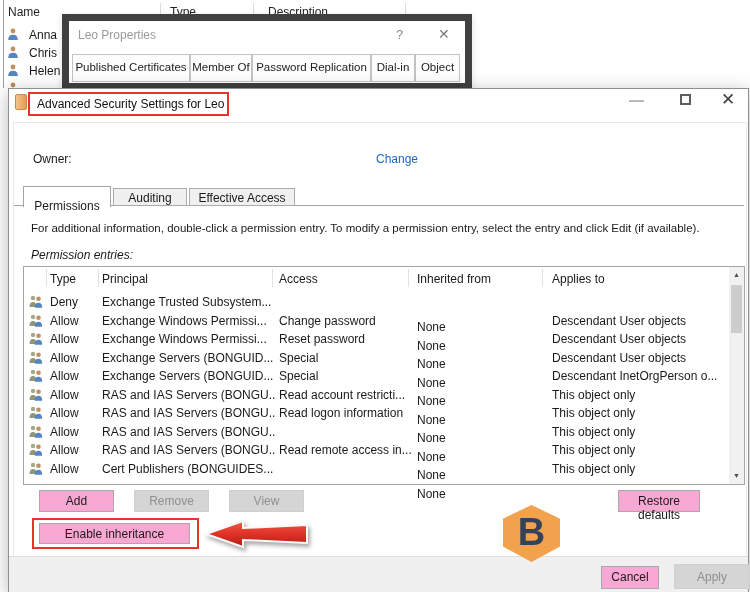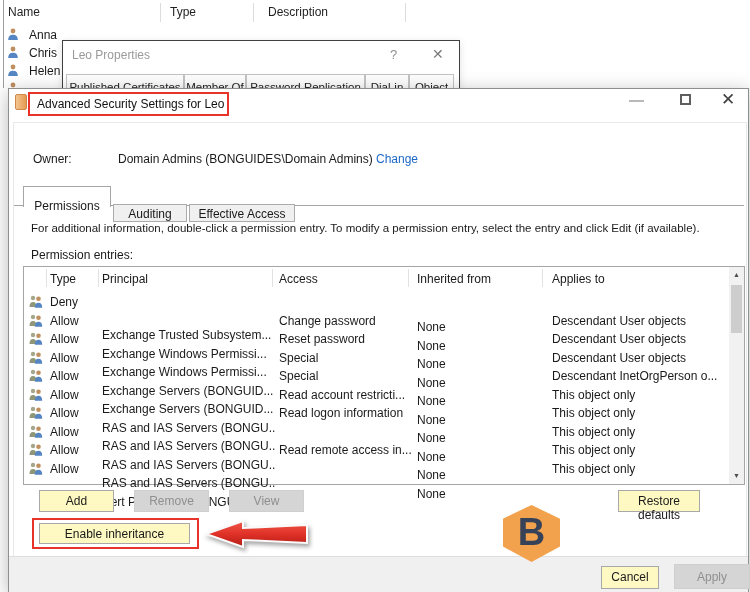--- a/index.html
+++ b/index.html
@@ -8,21 +8,21 @@
   .abs{position:absolute;}
   .nowrap{white-space:nowrap;}
 
   
   .adw-border{left:3px;top:0;width:1px;height:88px;background:#9e9e9e;}
   .adw-sep{top:3px;width:1px;height:19px;background:#dcdcdc;}
   .adw-header{top:5px;color:#1f1f1f;}
   .user-row{left:7px;height:16px;display:flex;align-items:center;gap:10px;}
 
   
-  .props{left:62px;top:40px;width:396px;height:62px;background:#fff;border:1px solid #404040;
+  .props{left:62px;top:14px;width:396px;height:62px;background:#fff;border:7px solid #404040;
          box-shadow:0 2px 8px rgba(0,0,0,.12);}
   .props-title{left:9px;top:7px;color:#9a9a9a;}
   .props-help{left:327px;top:6px;color:#8c8c8c;font-size:13px;}
   .props-close{left:369px;top:5px;color:#7a7a7a;font-size:14px;}
   .ptab{top:33px;height:28px;background:#fdfdfd;border:1px solid #c3c3c3;box-sizing:border-box;
         text-align:center;padding-top:6px;font-size:11.5px;color:#222;}
 
   
   .dlg{left:8px;top:88px;width:741px;height:504px;background:#fff;border:1px solid #8f8f8f;
        box-shadow:0 4px 18px rgba(0,0,0,.28);box-sizing:border-box;}
@@ -37,42 +37,42 @@
 
   .owner-label{left:24px;top:63px;}
   .owner-value{left:109px;top:63px;}
   .link{color:#1c68c5;cursor:pointer;}
   .owner-change{left:367px;top:63px;}
 
   .tabline{left:5px;top:116px;width:730px;height:1px;background:#a5a5a5;}
   .tab{box-sizing:border-box;text-align:center;font-size:12px;}
   .tab-active{left:14px;top:97px;width:88px;height:21px;background:#fff;border:1px solid #a5a5a5;
               border-bottom:none;z-index:3;padding-top:12px;}
-  .tab-idle{top:99px;height:18px;background:#f0f0f0;border:1px solid #ababab;padding-top:2px;margin-top:16px;}
+  .tab-idle{top:99px;height:18px;background:#f0f0f0;border:1px solid #ababab;padding-top:2px;}
 
   .instruction{left:22px;top:133px;font-size:11.5px;}
-  .entries-label{left:22px;top:159px;}
+  .entries-label{left:22px;top:159px;font-style:italic;}
 
   .ptable{left:14px;top:177px;width:722px;height:219px;border:1px solid #a5a5a5;box-sizing:border-box;background:#fff;}
   .th{top:5px;color:#1a1a1a;}
   .hsep{top:2px;width:1px;height:18px;background:#e2e2e2;}
   .trow{left:0;width:704px;height:18px;}
   .cell{position:absolute;top:2px;white-space:nowrap;overflow:hidden;}
   .c-icon{left:5px;top:2px;}
   .c-type{left:26px;width:50px;}
-  .c-principal{left:78px;width:174px;margin-top:33px;}
+  .c-principal{left:78px;width:174px;}
   .c-access{left:255px;width:136px;}
   .c-inherited{left:393px;width:132px;margin-top:25px;}
   .c-applies{left:528px;width:177px;}
 
   .sbar{left:705px;top:0px;width:15px;height:217px;background:#f1f1f1;}
   .sarrow{left:0;width:15px;height:16px;text-align:center;line-height:16px;font-size:7px;color:#4d4d4d;}
   .sthumb{left:2px;top:18px;width:11px;height:48px;background:#cdcdcd;}
 
-  .btn{position:absolute;box-sizing:border-box;height:22px;background:#fef9c3;border:1px solid #a8a8a8;
+  .btn{position:absolute;box-sizing:border-box;height:22px;background:#f9a8d4;border:1px solid #a8a8a8;
        text-align:center;padding-top:3px;font-size:12px;color:#1a1a1a;cursor:pointer;}
   .btn-disabled{background:#d5d5d5;border-color:#cfcfcf;color:#8f8f8f;cursor:default;}
   .enable-redbox{left:23px;top:429px;width:163px;height:27px;border:2px solid #e8332a;}
 
   .footer{left:0;top:467px;width:739px;height:36px;background:#f0f0f0;border-top:1px solid #dedede;}
   .btn-ok{left:514px;top:477px;width:57px;height:23px;border:2px solid #0078d7;padding-top:3px;background:#fdfdfd;margin-top:38px;}
   .btn-cancel{left:592px;top:477px;width:58px;height:23px;}
   .btn-apply{left:665px;top:475px;width:76px;height:25px;padding-top:5px;}
 
   .hexa{left:494px;top:416px;width:57px;height:57px;background:#f2a24c;z-index:5;
@@ -143,21 +143,20 @@
     <div class="abs title-redbox">
       <div class="abs dlg-title nowrap">Advanced Security Settings for Leo</div>
     </div>
     <div class="abs ctl-min"></div>
     <div class="abs ctl-max"></div>
     <div class="abs ctl-close">✕</div>
 
     <div class="abs inner-panel"></div>
 
     <div class="abs owner-label">Owner:</div>
-    <div class="abs owner-value nowrap">Domain Admins (BONGUIDES\Domain Admins)</div>
     <div class="abs owner-change link">Change</div>
 
     <div class="abs tabline"></div>
     <div class="abs tab tab-active">Permissions</div>
     <div class="abs tab tab-idle" style="left:104px;width:74px">Auditing</div>
     <div class="abs instruction nowrap">For additional information, double-click a permission entry. To modify a permission entry, select the entry and click Edit (if available).</div>
 
     <div class="abs tab tab-idle" style="left:180px;width:106px">Effective Access</div>
     <div class="abs entries-label">Permission entries:</div>
 

